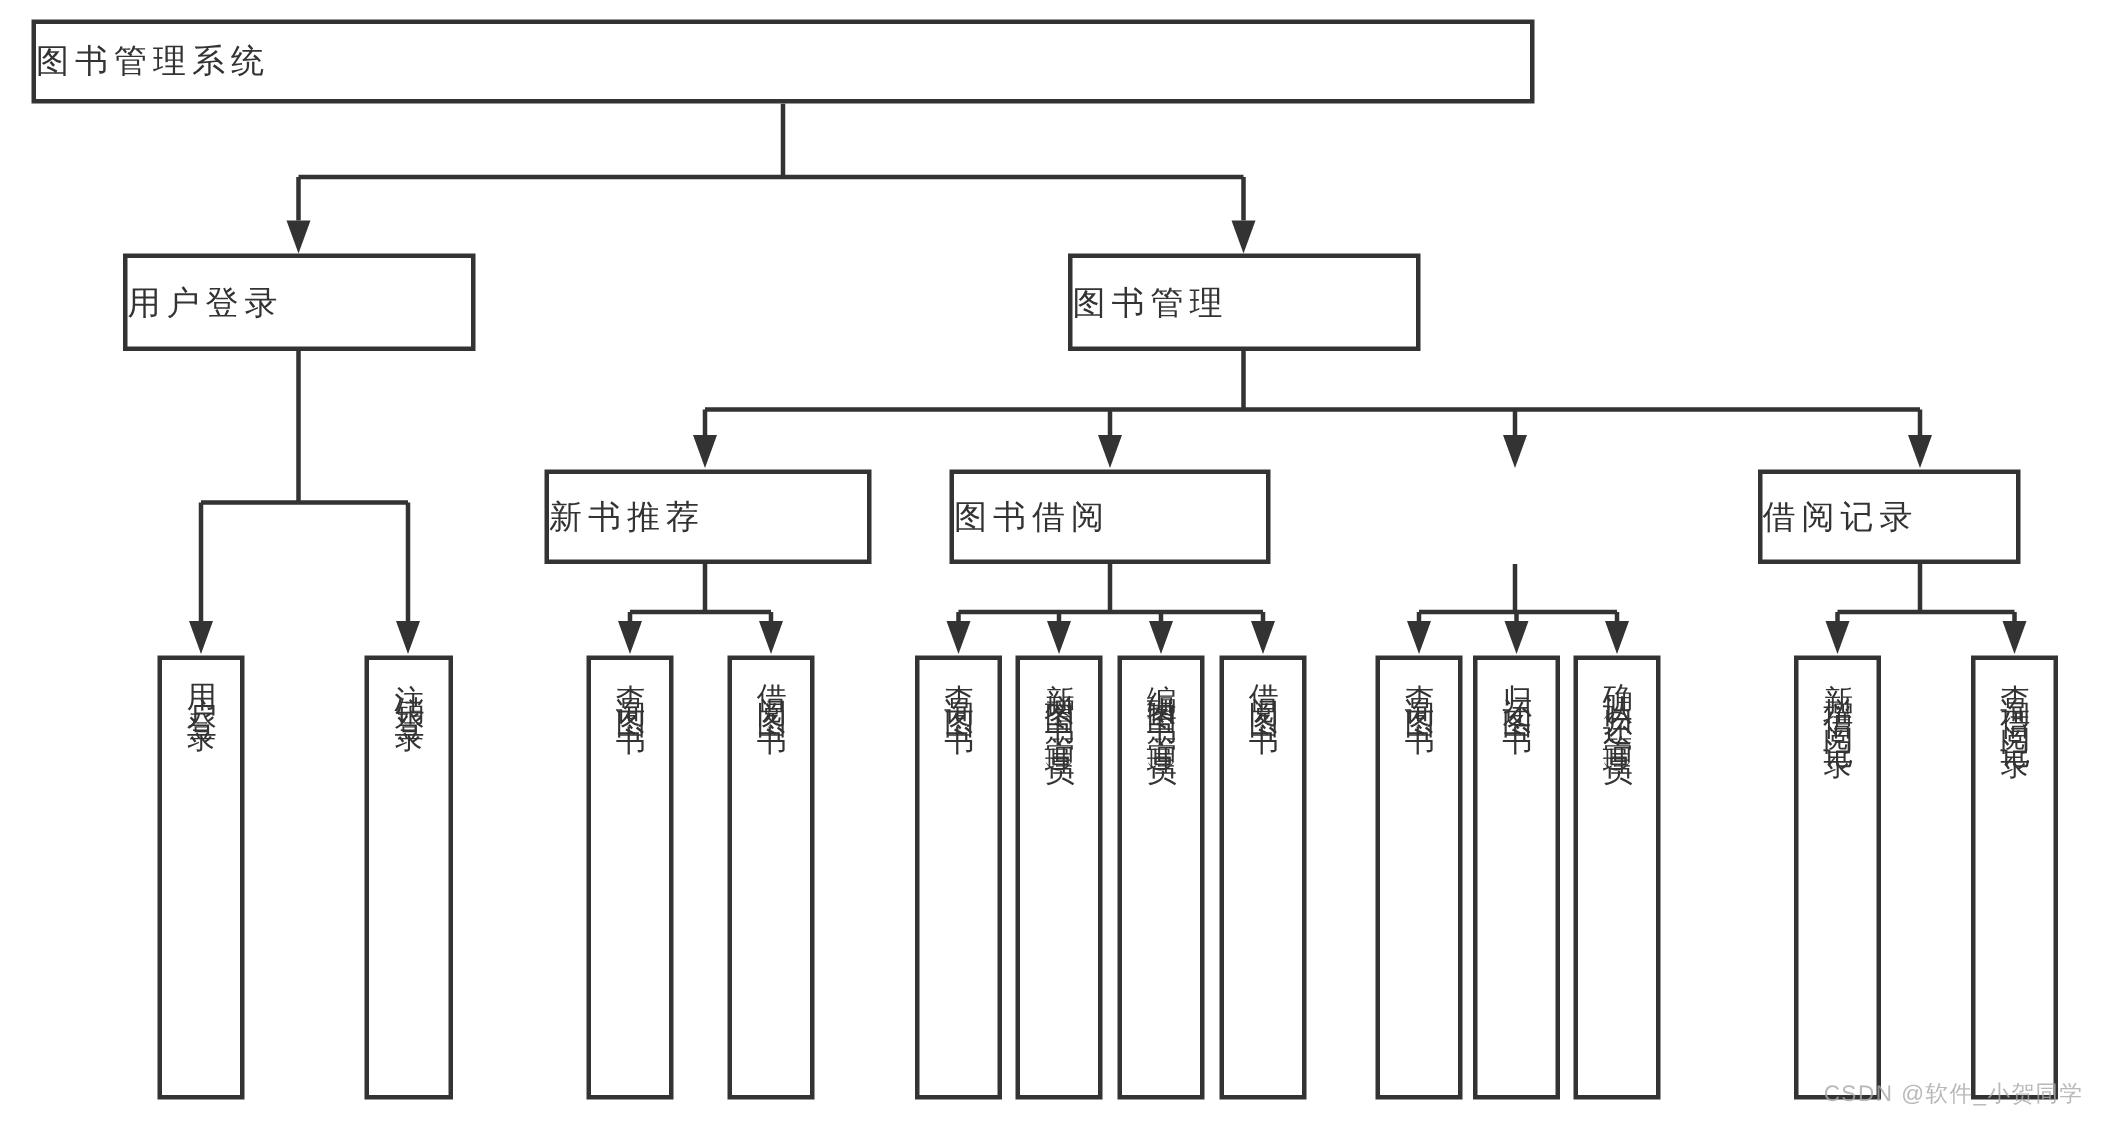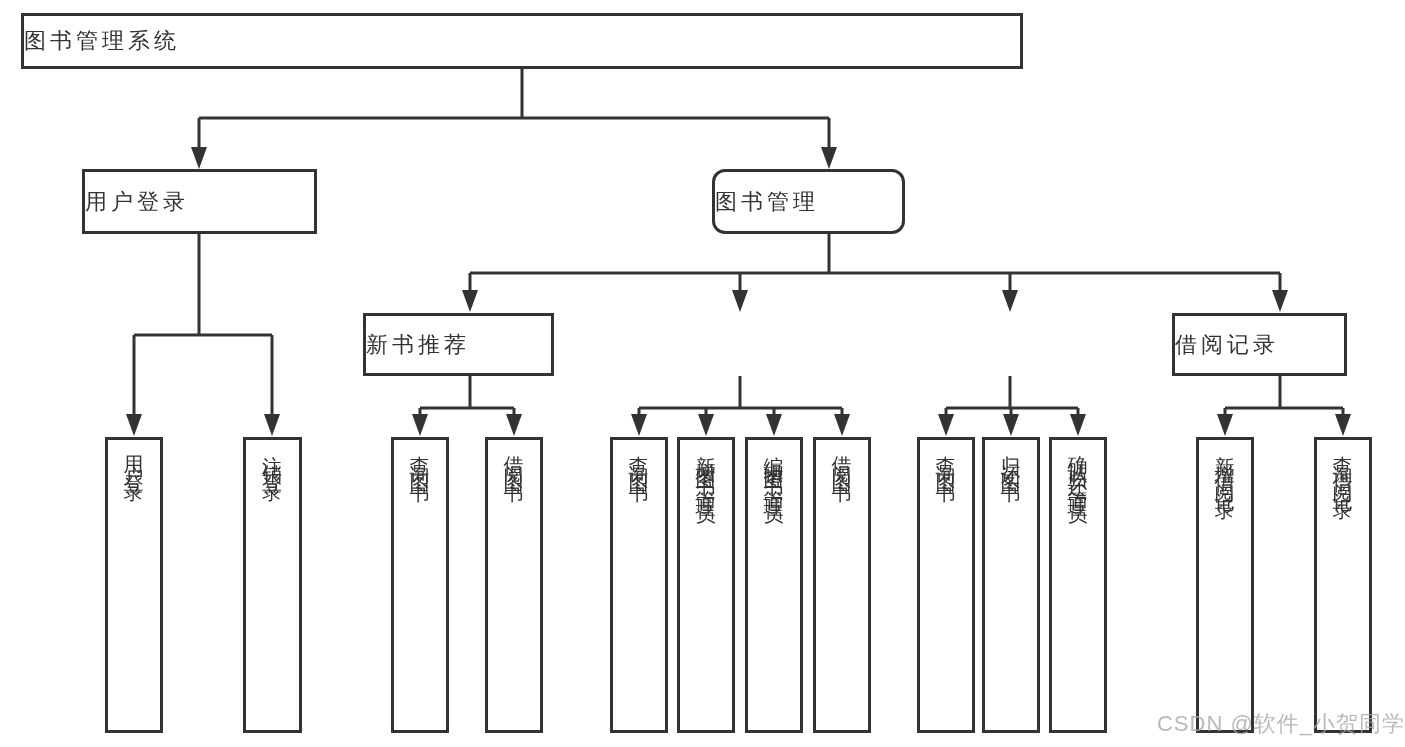--- a/index.html
+++ b/index.html
@@ -33,22 +33,22 @@
   .node span{white-space:nowrap;}
   .leaf{
     writing-mode:vertical-rl;
     text-orientation:mixed;
     font-size:20px;
     letter-spacing:9px;
   }
   .leaf.tight{letter-spacing:7px;}
   .watermark{
     position:absolute;
-    right:0;bottom:8px;
-    font-size:22px;letter-spacing:1px;
+    right:16px;bottom:8px;
+    font-size:15px;letter-spacing:1px;
     color:var(--watermark);
     opacity:0.8;
     z-index:5;
     white-space:nowrap;
   }
 </style>
 </head>
 <body>
 
 <div class="stage">
@@ -96,26 +96,29 @@
     </g>
   </svg>
 
   <div class="node" style="left:21px;top:13px;width:1002px;height:56px;">
     <span>图书管理系统</span>
   </div>
 
   <div class="node" style="left:82px;top:169px;width:235px;height:65px;">
     <span>用户登录</span>
   </div>
-  <div class="node" style="left:712px;top:169px;width:193px;height:65px;border-radius:13px;">
+  <div class="node" style="left:712px;top:169px;width:235px;height:65px;">
     <span>图书管理</span>
   </div>
 
-  <div class="node" style="left:363px;top:313px;width:191px;height:63px;">
+  <div class="node" style="left:363px;top:313px;width:218px;height:63px;">
     <span>新书推荐</span>
+  </div>
+  <div class="node" style="left:633px;top:313px;width:214px;height:63px;">
+    <span>图书借阅</span>
   </div>
   <div class="node" style="left:1172px;top:313px;width:175px;height:63px;">
     <span>借阅记录</span>
   </div>
 
   <div class="node leaf" style="left:105px;top:437px;width:58px;height:296px;">
     <span>用户登录</span>
   </div>
   <div class="node leaf" style="left:243px;top:437px;width:59px;height:296px;">
     <span>注销登录</span>

